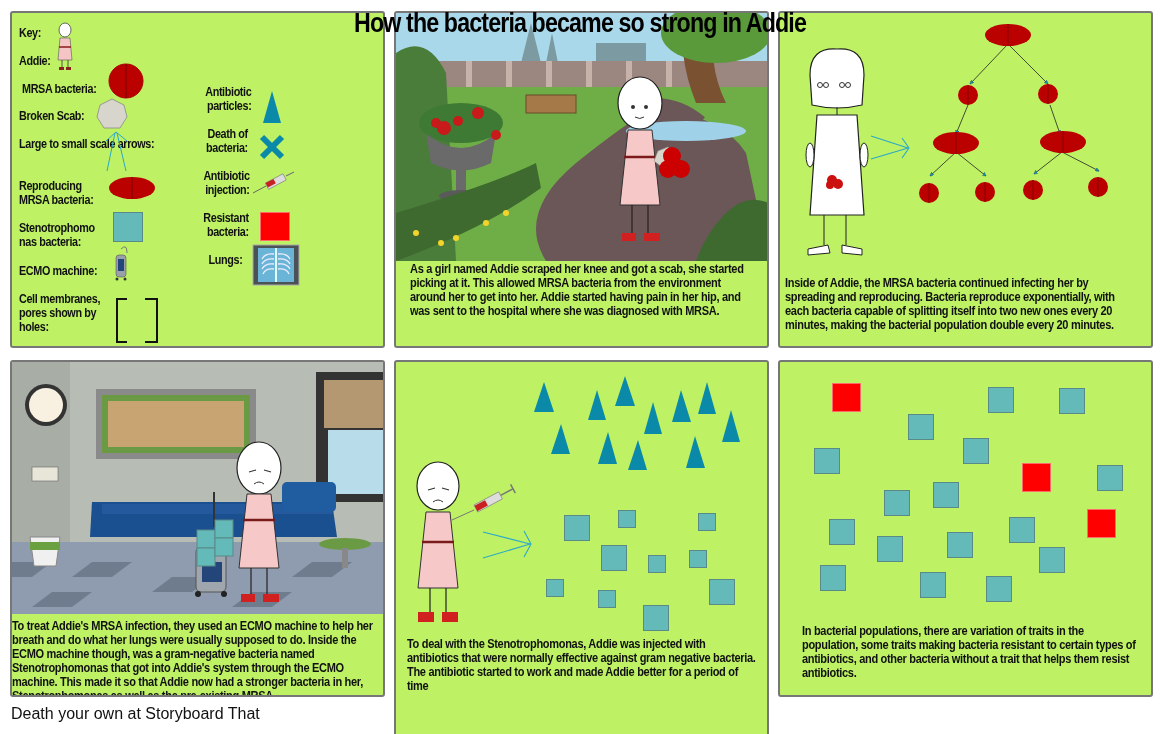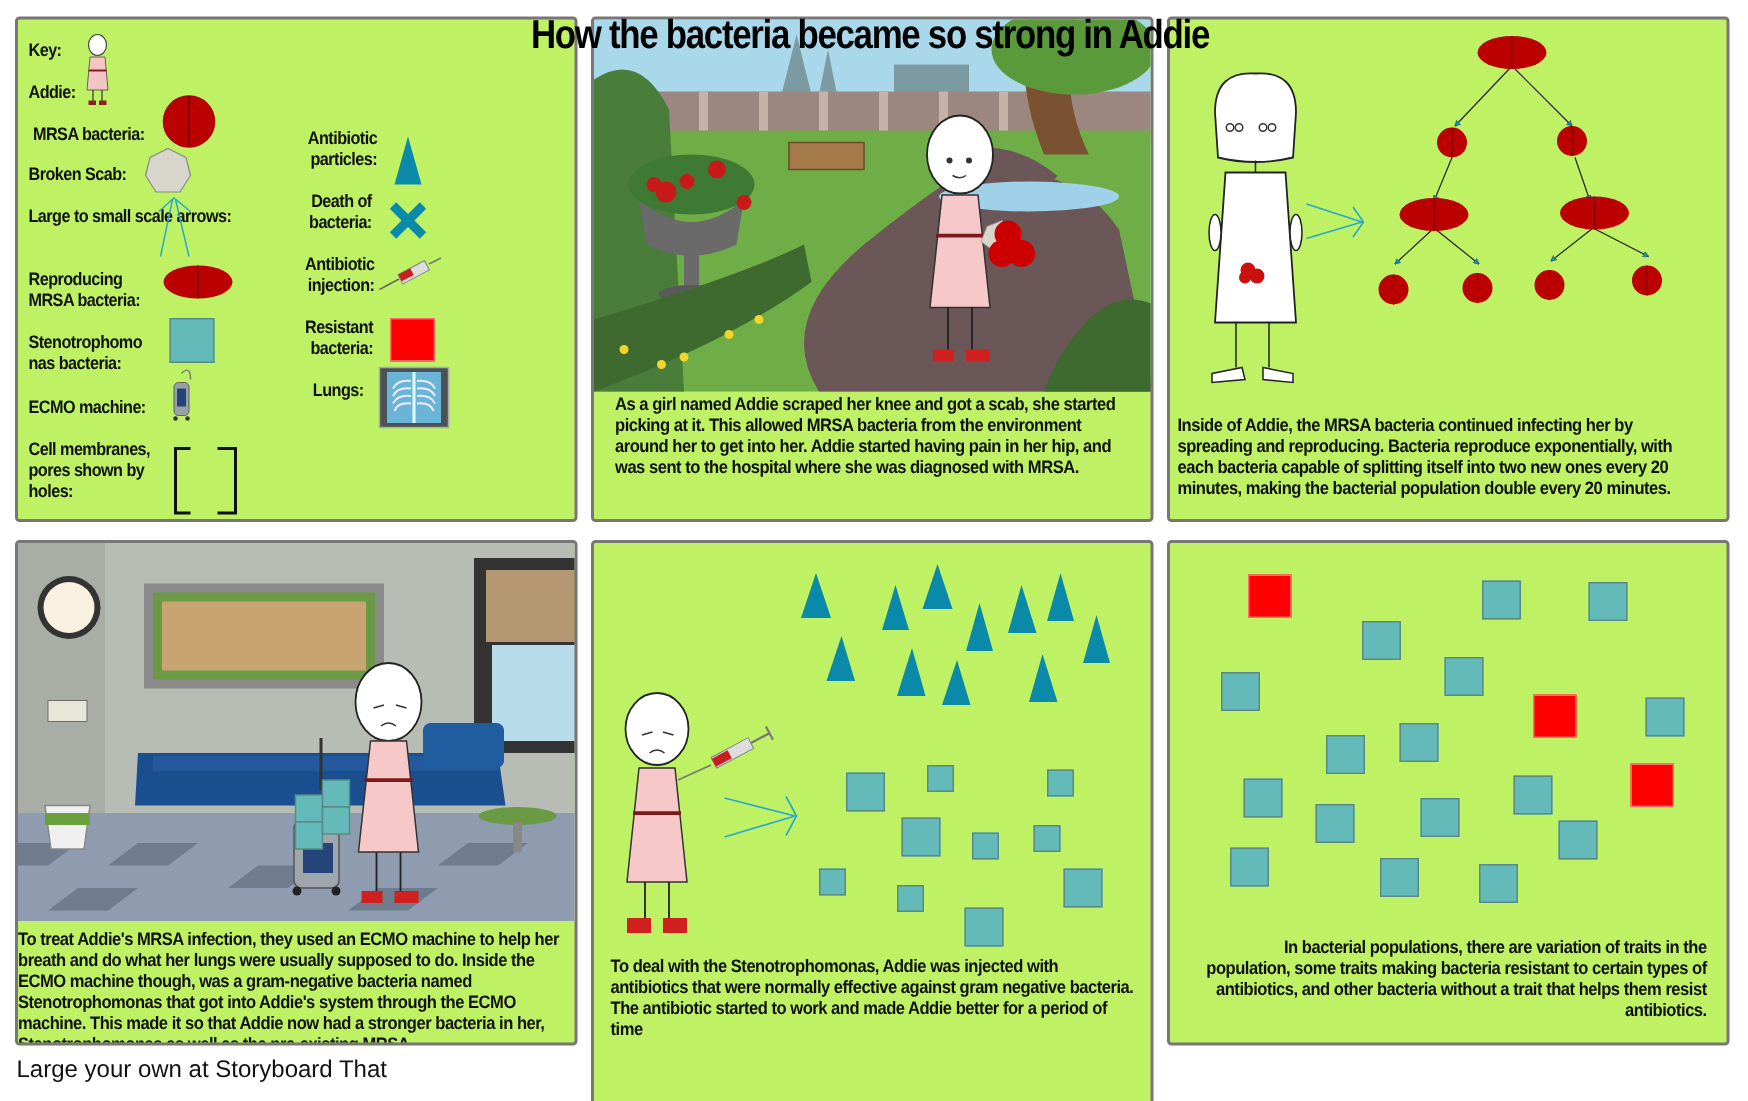--- a/index.html
+++ b/index.html
@@ -366,21 +366,21 @@
     <div class="teal-sq" style="left:252px;top:193px;width:18px;height:18px;"></div>
     <div class="teal-sq" style="left:293px;top:188px;width:18px;height:18px;"></div>
     <div class="teal-sq" style="left:150px;top:217px;width:18px;height:18px;"></div>
     <div class="teal-sq" style="left:202px;top:228px;width:18px;height:18px;"></div>
     <div class="teal-sq" style="left:313px;top:217px;width:26px;height:26px;"></div>
     <div class="teal-sq" style="left:247px;top:243px;width:26px;height:26px;"></div>
   </div>
   <div class="caption" style="left:11px;top:275px;width:380px;">To deal with the Stenotrophomonas, Addie was injected with antibiotics that were normally effective against gram negative bacteria. The antibiotic started to work and made Addie better for a period of time</div>
 </div>
 
-<div class="panel" style="left:778px;top:360px;width:375px;height:337px;text-align:right;">
+<div class="panel" style="left:778px;top:360px;width:375px;height:337px;">
   <div>
     <div class="red-sq" style="left:52px;top:21px;width:29px;height:29px;"></div>
     <div class="teal-sq" style="left:208px;top:25px;width:26px;height:26px;"></div>
     <div class="teal-sq" style="left:279px;top:26px;width:26px;height:26px;"></div>
     <div class="teal-sq" style="left:128px;top:52px;width:26px;height:26px;"></div>
     <div class="teal-sq" style="left:183px;top:76px;width:26px;height:26px;"></div>
     <div class="teal-sq" style="left:34px;top:86px;width:26px;height:26px;"></div>
     <div class="red-sq" style="left:242px;top:101px;width:29px;height:29px;"></div>
     <div class="teal-sq" style="left:317px;top:103px;width:26px;height:26px;"></div>
     <div class="teal-sq" style="left:104px;top:128px;width:26px;height:26px;"></div>
@@ -391,13 +391,13 @@
     <div class="teal-sq" style="left:97px;top:174px;width:26px;height:26px;"></div>
     <div class="teal-sq" style="left:167px;top:170px;width:26px;height:26px;"></div>
     <div class="teal-sq" style="left:259px;top:185px;width:26px;height:26px;"></div>
     <div class="teal-sq" style="left:40px;top:203px;width:26px;height:26px;"></div>
     <div class="teal-sq" style="left:140px;top:210px;width:26px;height:26px;"></div>
     <div class="teal-sq" style="left:206px;top:214px;width:26px;height:26px;"></div>
   </div>
   <div class="caption" style="left:22px;top:262px;width:365px;">In bacterial populations, there are variation of traits in the population, some traits making bacteria resistant to certain types of antibiotics, and other bacteria without a trait that helps them resist antibiotics.</div>
 </div>
 
-<div class="footer">Large your own at Storyboard That</div>
+<div class="footer">Death your own at Storyboard That</div>
 
 </body></html>

